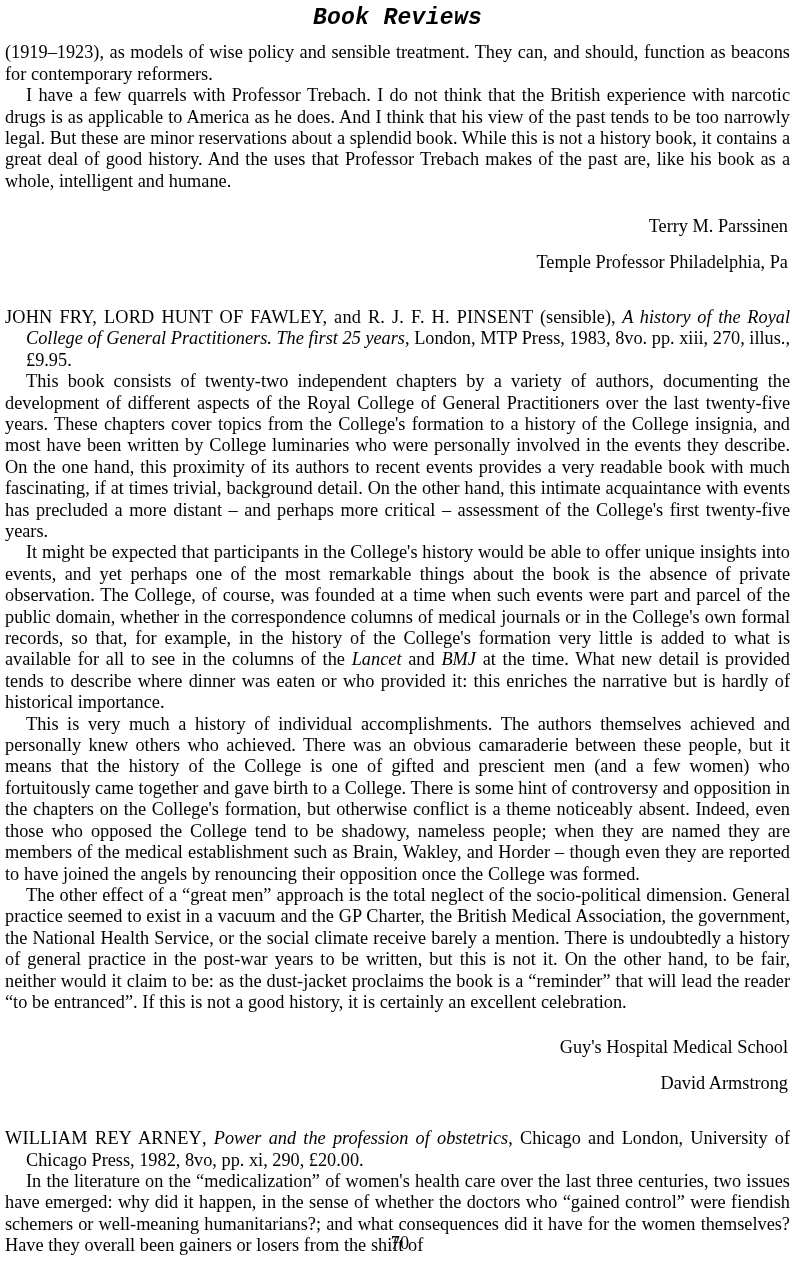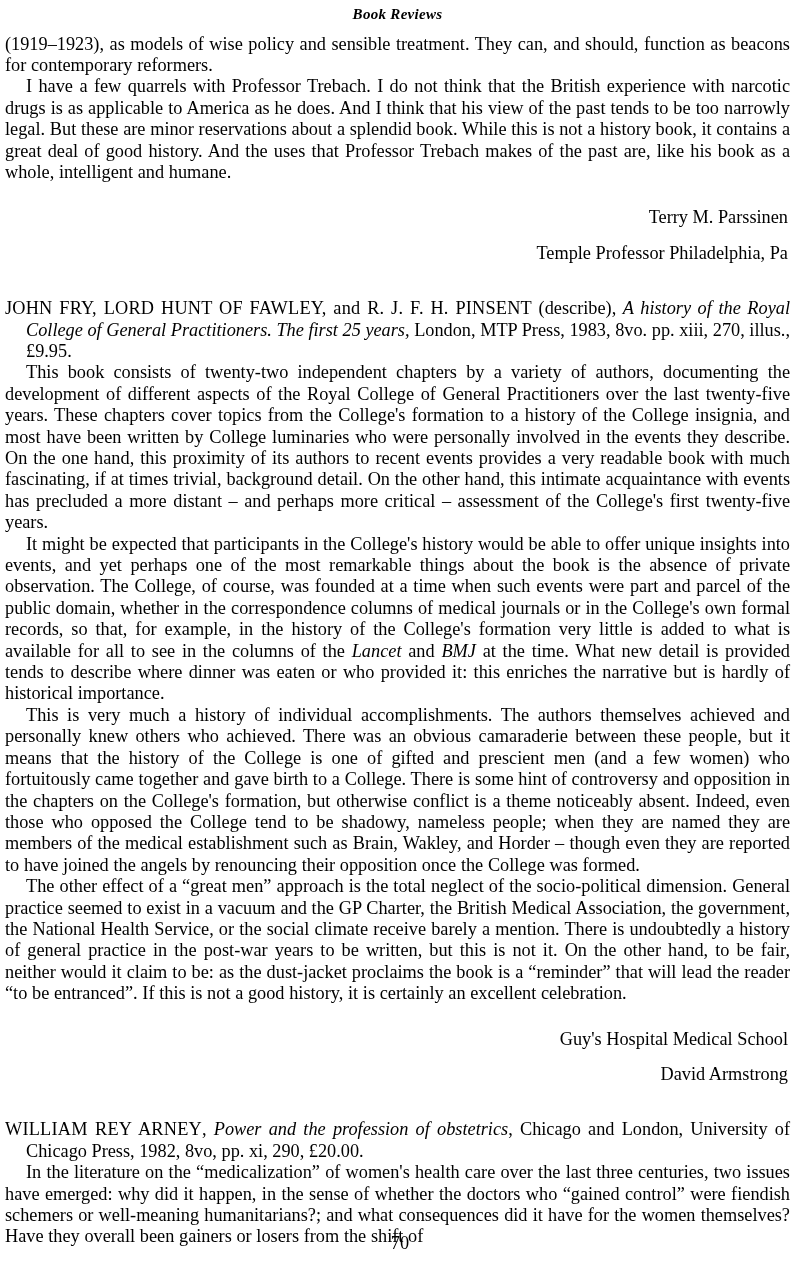--- a/index.html
+++ b/index.html
@@ -22,24 +22,25 @@
     height: 1262px;
     box-sizing: border-box;
     padding: 0 10px 0 5px;
   }
 
   
   .running-head {
     text-align: center;
     font-style: italic;
     font-weight: bold;
-    font-size: 15px;
+    font-size: 23px;
     letter-spacing: 0.3px;
     margin: 6px 0 0 0;
     line-height: 1.1;
+    font-family: Liberation Mono, monospace;
   }
 
   
   .body-text {
     font-size: 18.3px;
     line-height: 21.4px;
     text-align: justify;
     text-justify: inter-word;
     margin: 0;
     hyphens: none;
@@ -116,21 +117,21 @@
 
     <div class="signature">
       <span class="sig-line">Terry M. Parssinen</span>
       <span class="sig-line">Temple Professor Philadelphia, Pa</span>
     </div>
   </section>
 
   <div class="space-xl"></div>
 
   <section>
-    <p class="citation"><span class="au">JOHN FRY, LORD HUNT OF FAWLEY, and R. J. F. H. PINSENT</span><span> (describe), </span><span class="ital">A history of the Royal College of General Practitioners. The first 25 years,</span><span> London, MTP Press, 1983, 8vo. pp. xiii, 270, illus., £9.95.</span></p>
+    <p class="citation"><span class="au">JOHN FRY, LORD HUNT OF FAWLEY, and R. J. F. H. PINSENT</span><span> (sensible), </span><span class="ital">A history of the Royal College of General Practitioners. The first 25 years,</span><span> London, MTP Press, 1983, 8vo. pp. xiii, 270, illus., £9.95.</span></p>
 
     <p class="body-text indent">This book consists of twenty-two independent chapters by a variety of authors, documenting the development of different aspects of the Royal College of General Practitioners over the last twenty-five years. These chapters cover topics from the College's formation to a history of the College insignia, and most have been written by College luminaries who were personally involved in the events they describe. On the one hand, this proximity of its authors to recent events provides a very readable book with much fascinating, if at times trivial, background detail. On the other hand, this intimate acquaintance with events has precluded a more distant – and perhaps more critical – assessment of the College's first twenty-five years.</p>
 
     <p class="body-text indent"><span>It might be expected that participants in the College's history would be able to offer unique insights into events, and yet perhaps one of the most remarkable things about the book is the absence of private observation. The College, of course, was founded at a time when such events were part and parcel of the public domain, whether in the correspondence columns of medical journals or in the College's own formal records, so that, for example, in the history of the College's formation very little is added to what is available for all to see in the columns of the </span><span class="ital">Lancet</span><span> and </span><span class="ital">BMJ</span><span> at the time. What new detail is provided tends to describe where dinner was eaten or who provided it: this enriches the narrative but is hardly of historical importance.</span></p>
 
     <p class="body-text indent">This is very much a history of individual accomplishments. The authors themselves achieved and personally knew others who achieved. There was an obvious camaraderie between these people, but it means that the history of the College is one of gifted and prescient men (and a few women) who fortuitously came together and gave birth to a College. There is some hint of controversy and opposition in the chapters on the College's formation, but otherwise conflict is a theme noticeably absent. Indeed, even those who opposed the College tend to be shadowy, nameless people; when they are named they are members of the medical establishment such as Brain, Wakley, and Horder – though even they are reported to have joined the angels by renouncing their opposition once the College was formed.</p>
 
     <p class="body-text indent">The other effect of a “great men” approach is the total neglect of the socio-political dimension. General practice seemed to exist in a vacuum and the GP Charter, the British Medical Association, the government, the National Health Service, or the social climate receive barely a mention. There is undoubtedly a history of general practice in the post-war years to be written, but this is not it. On the other hand, to be fair, neither would it claim to be: as the dust-jacket proclaims the book is a “reminder” that will lead the reader “to be entranced”. If this is not a good history, it is certainly an excellent celebration.</p>
 
     <div class="space-sm"></div>

